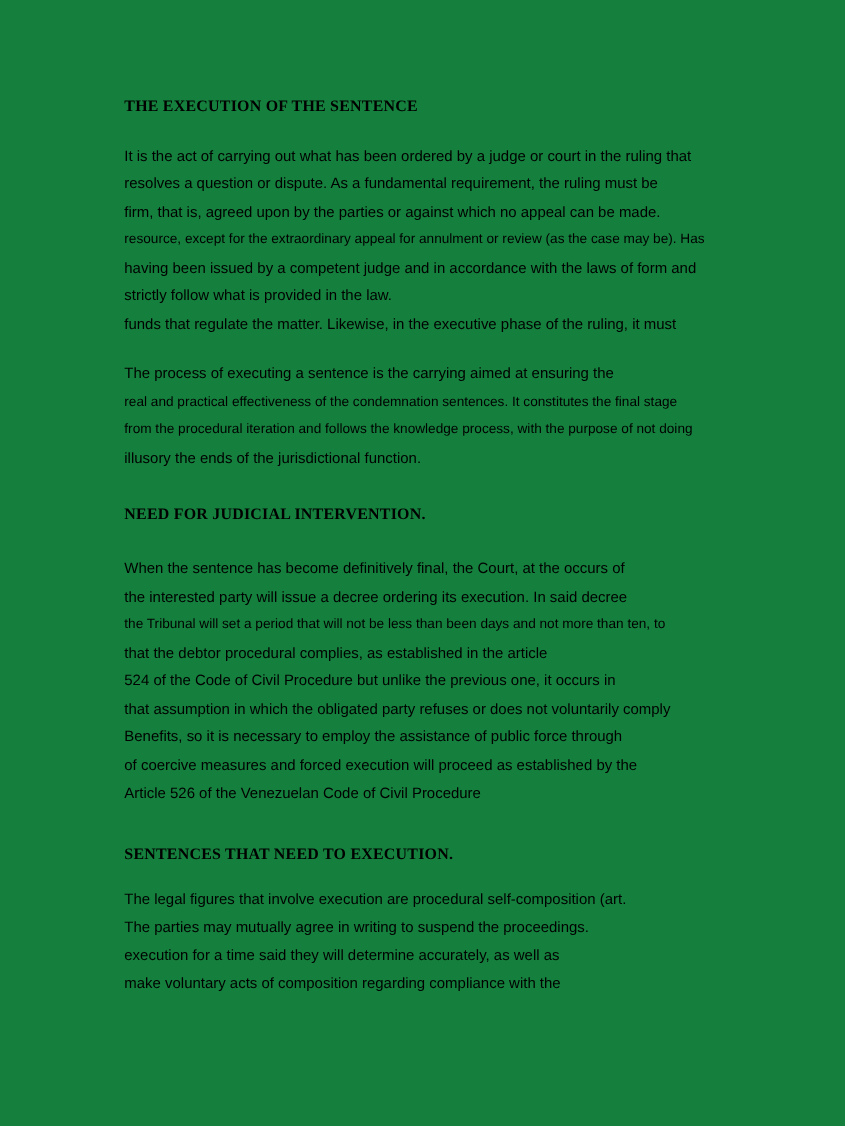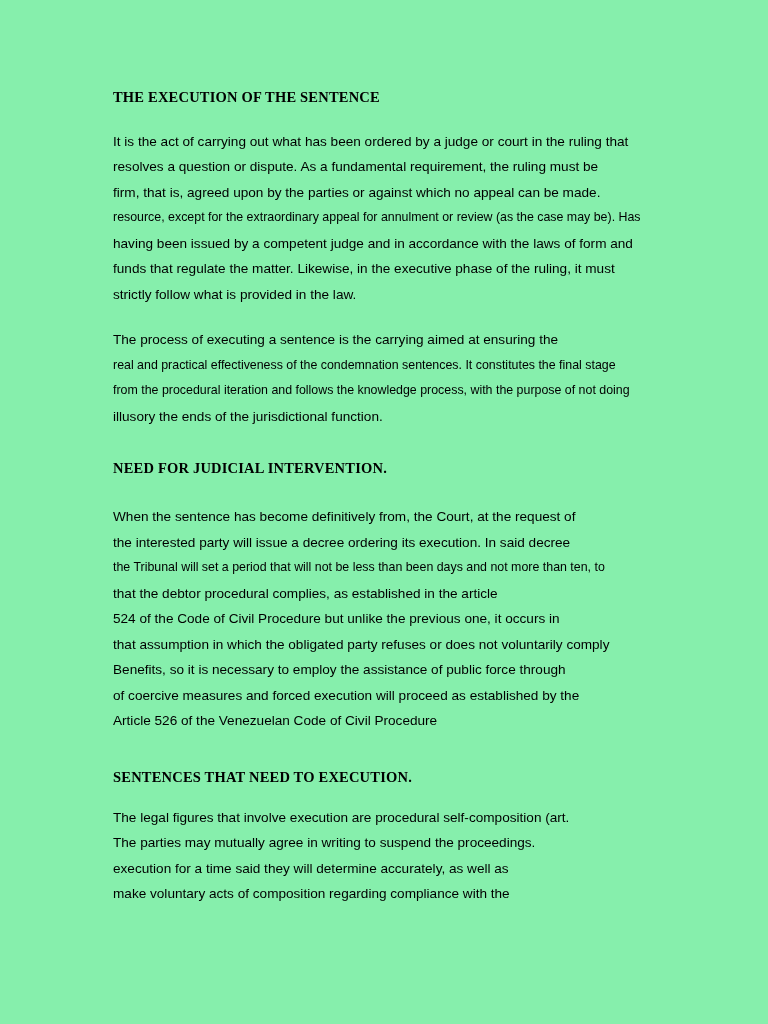--- a/index.html
+++ b/index.html
@@ -11,21 +11,21 @@
     width: 768px;
     height: 1024px;
     font-family: "Liberation Serif", serif;
     color: #000000;
     overflow: hidden;
   }
   .page {
     position: relative;
     width: 768px;
     height: 1024px;
-    background: #86efac;
+    background: #15803d;
     box-sizing: border-box;
     padding: 88px 78px 0 113px;
   }
   .doc-body {
     width: 580px;
   }
   h1.heading {
     font-family: "Liberation Serif", serif;
     font-weight: bold;
     font-size: 14.5px;
@@ -72,35 +72,35 @@
   <div class="doc-body">
 
     <h1 class="heading">THE EXECUTION OF THE SENTENCE</h1>
 
     <div class="lines">
       <span class="line just w-full">It is the act of carrying out what has been ordered by a judge or court in the ruling that</span>
       <span class="line">resolves a question or dispute. As a fundamental requirement, the ruling must be</span>
       <span class="line just w-full">firm, that is, agreed upon by the parties or against which no appeal can be made.</span>
       <span class="line sm">resource, except for the extraordinary appeal for annulment or review (as the case may be). Has</span>
       <span class="line just w-full">having been issued by a competent judge and in accordance with the laws of form and</span>
+      <span class="line">strictly follow what is provided in the law.</span>
       <span class="line just w-full">funds that regulate the matter. Likewise, in the executive phase of the ruling, it must</span>
-      <span class="line">strictly follow what is provided in the law.</span>
     </div>
 
     <div class="lines">
       <span class="line just w-full">The process of executing a sentence is the carrying aimed at ensuring the</span>
       <span class="line sm">real and practical effectiveness of the condemnation sentences. It constitutes the final stage</span>
       <span class="line sm">from the procedural iteration and follows the knowledge process, with the purpose of not doing</span>
       <span class="line">illusory the ends of the jurisdictional function.</span>
     </div>
 
     <h2 class="heading">NEED FOR JUDICIAL INTERVENTION.</h2>
 
     <div class="lines">
-      <span class="line">When the sentence has become definitively from, the Court, at the request of</span>
+      <span class="line">When the sentence has become definitively final, the Court, at the occurs of</span>
       <span class="line">the interested party will issue a decree ordering its execution. In said decree</span>
       <span class="line sm">the Tribunal will set a period that will not be less than been days and not more than ten, to</span>
       <span class="line just" style="width:437px">that the debtor procedural complies, as established in the article</span>
       <span class="line">524 of the Code of Civil Procedure but unlike the previous one, it occurs in</span>
       <span class="line">that assumption in which the obligated party refuses or does not voluntarily comply</span>
       <span class="line">Benefits, so it is necessary to employ the assistance of public force through</span>
       <span class="line">of coercive measures and forced execution will proceed as established by the</span>
       <span class="line">Article 526 of the Venezuelan Code of Civil Procedure</span>
     </div>
 

